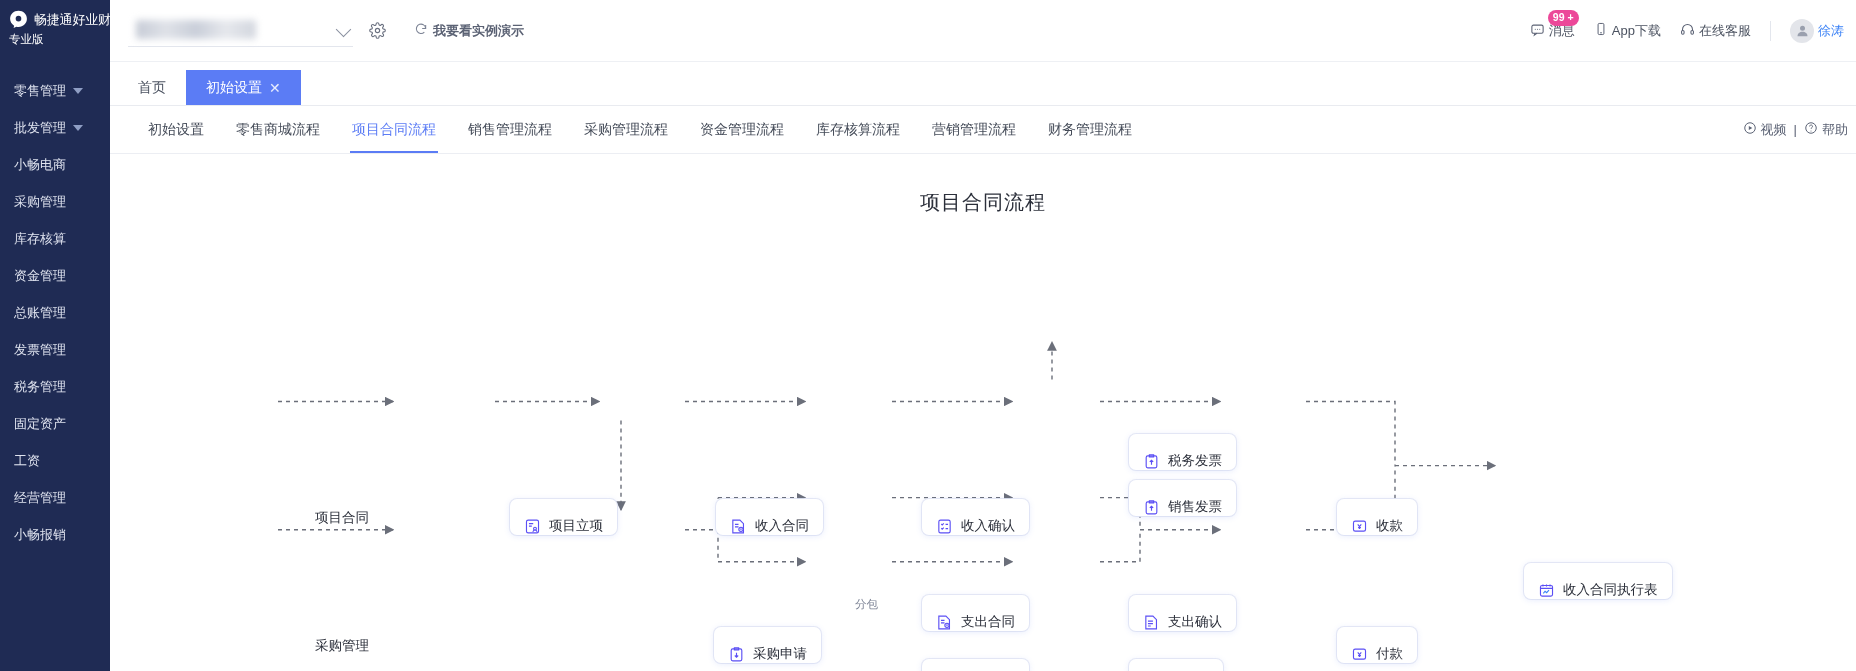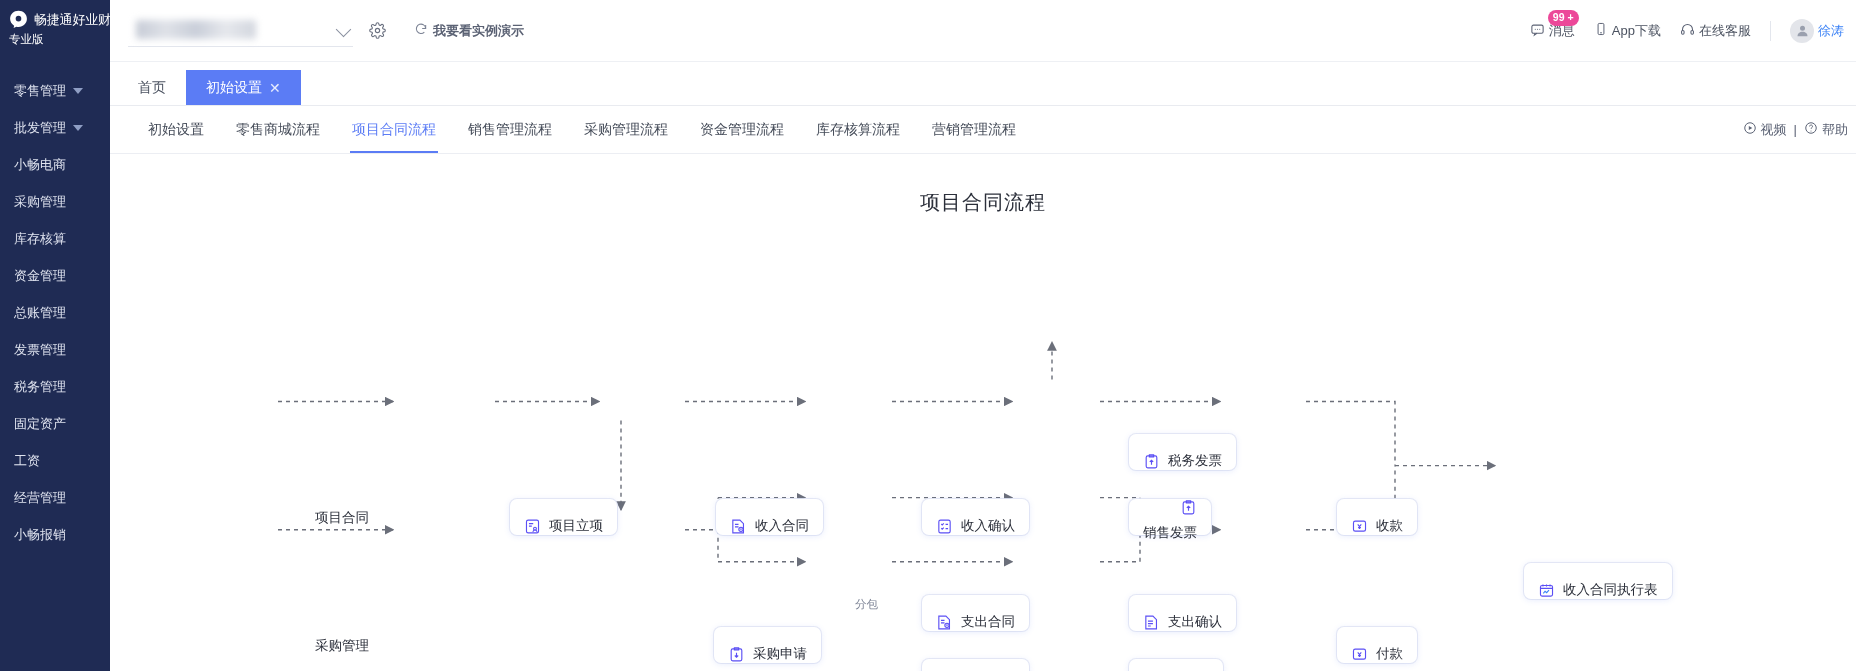--- a/index.html
+++ b/index.html
@@ -319,20 +319,23 @@
         </div>
       <div class="stab">
         <span>资金管理流程</span>
         </div>
       <div class="stab">
         <span>库存核算流程</span>
         </div>
       <div class="stab">
         <span>营销管理流程</span>
         </div>
+      <div class="stab">
+        <span>财务管理流程</span>
+        </div>
 
       <div class="subtabs-right">
         <span class="link-ico">
           <span>
             <svg viewBox="0 0 24 24" width="14" height="14" fill="none" stroke="#5b6274" stroke-width="1.7">
               <circle cx="12" cy="12" r="9"></circle>
                 <path d="M10 8.5l6 3.5-6 3.5z" fill="#5b6274" stroke="none"></path>
             </svg>
           </span>
           <span>视频</span>
@@ -446,21 +449,21 @@
           <span class="ni">
             <svg viewBox="0 0 24 24" width="17" height="17" fill="none" stroke="#5b4ff5" stroke-width="1.6">
               <rect x="4.5" y="4" width="15" height="17" rx="2.2"></rect>
               <path d="M9 2.5h6v3H9z"></path>
                 <path d="M12 16.5v-6M9.6 12.6L12 10.2l2.4 2.4"></path>
             </svg>
           </span>
           <span>税务发票</span>
         </div>
 
-        <div class="node" style="left:1019px; top:345px;flex-direction:column;">
+        <div class="node" style="left:1019px; top:326px;">
           <span class="ni">
             <svg viewBox="0 0 24 24" width="17" height="17" fill="none" stroke="#5b4ff5" stroke-width="1.6">
               <rect x="4.5" y="4" width="15" height="17" rx="2.2"></rect>
               <path d="M9 2.5h6v3H9z"></path>
                 <path d="M12 16.5v-6M9.6 12.6L12 10.2l2.4 2.4"></path>
             </svg>
           </span>
           <span>销售发票</span>
         </div>
 

